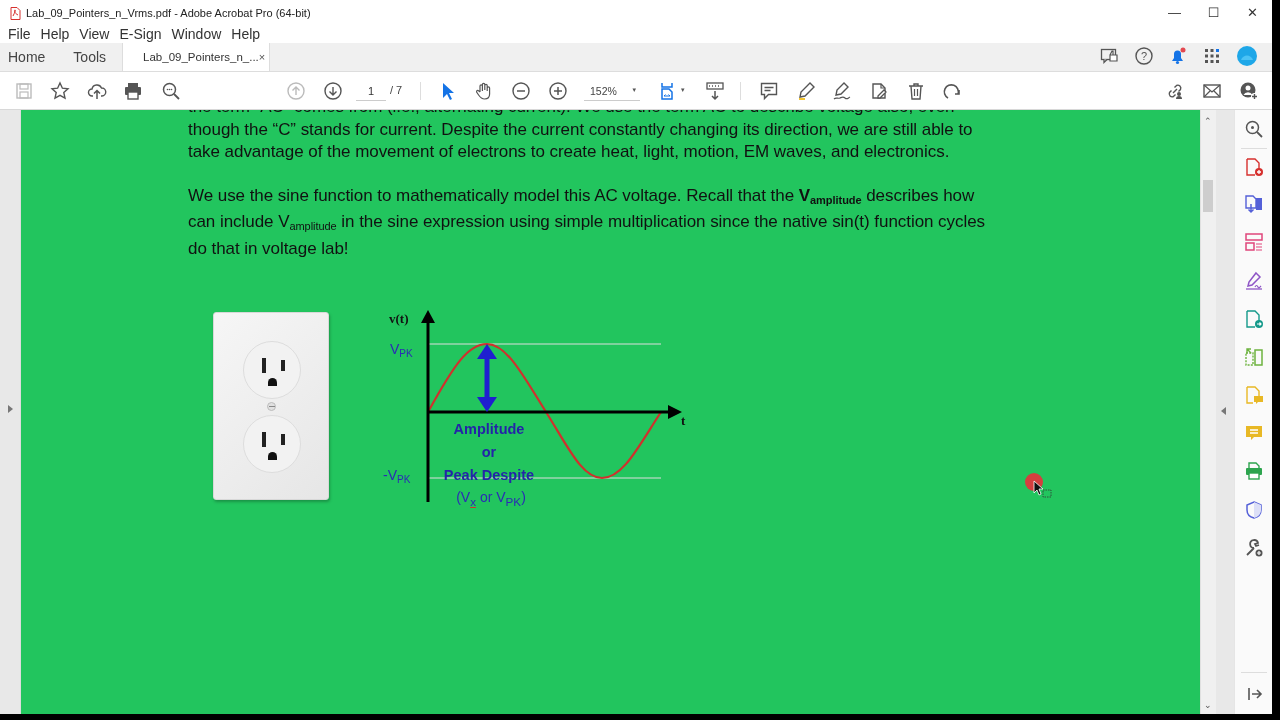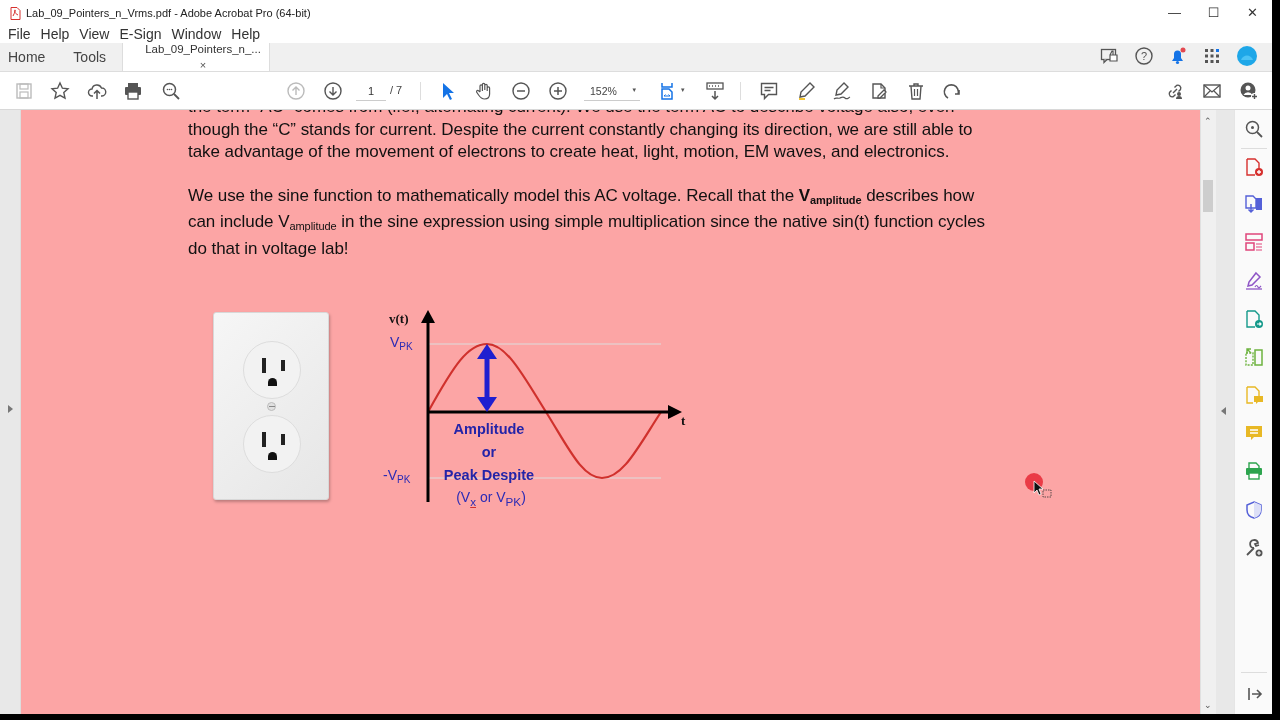--- a/index.html
+++ b/index.html
@@ -13,41 +13,41 @@
   .win-controls { position: absolute; right: 0; top: 0; height: 25px; display: flex; }
   .win-btn { width: 39px; height: 25px; display: flex; align-items: center; justify-content: center; font-size: 13px; color: #333; }
 
   
   .menubar { position: absolute; left: 0; top: 25px; width: 100%; height: 18px; background: #fff; display: flex; align-items: center; padding-left: 8px; }
   .menu-item { font-size: 14px; color: #333; margin-right: 10px; }
 
   
   .tabbar { position: absolute; left: 0; top: 43px; width: 100%; height: 29px; background: #f0f0f0; border-bottom: 1px solid #ddd; display: flex; align-items: stretch; }
   .navtab { font-size: 14px; color: #444; display: flex; align-items: center; padding: 0 14px; }
-  .doctab { background: #fff; width: 148px; display: flex; align-items: center; justify-content: space-between; padding: 0 6px 0 20px; margin-left: 2px; border-left: 1px solid #ddd; border-right: 1px solid #ddd; flex-direction: column; }
+  .doctab { background: #fff; width: 148px; display: flex; align-items: center; justify-content: space-between; padding: 0 6px 0 20px; margin-left: 2px; border-left: 1px solid #ddd; border-right: 1px solid #ddd; }
   .doctab .label { font-size: 11.5px; color: #333; }
   .doctab .close { font-size: 11px; color: #555; }
   .tabbar .right-icons { position: absolute; right: 14px; top: 0; height: 29px; display: flex; align-items: center; gap: 14px; }
 
   
   .toolbar { position: absolute; left: 0; top: 72px; width: 100%; height: 38px; background: #fff; border-bottom: 1px solid #d8d8d8; }
   .tb { position: absolute; top: 8px; width: 22px; height: 22px; display: flex; align-items: center; justify-content: center; }
   .tb svg { width: 20px; height: 20px; }
   .page-input { position: absolute; left: 356px; top: 9px; width: 30px; height: 20px; border-bottom: 1px solid #ccc; font-size: 11px; color: #333; display: flex; align-items: center; justify-content: center; }
   .page-total { position: absolute; left: 390px; top: 12px; font-size: 11px; color: #444; }
   .zoom-select { position: absolute; left: 584px; top: 9px; width: 56px; height: 20px; border-bottom: 1px solid #ccc; font-size: 10.5px; color: #444; display: flex; align-items: center; padding-left: 6px; }
   .zoom-select .caret { position: absolute; right: 4px; top: 5px; font-size: 7px; color: #555; }
   .tb-sep { position: absolute; top: 10px; width: 1px; height: 18px; background: #ddd; }
 
   
   .left-panel { position: absolute; left: 0; top: 110px; width: 21px; height: 604px; background: #e8e8e8; border-right: 1px solid #ddd; }
   .left-panel .arrow { position: absolute; left: 8px; top: 295px; width: 0; height: 0; border-top: 4px solid transparent; border-bottom: 4px solid transparent; border-left: 5px solid #777; }
 
   
-  .doc-area { position: absolute; left: 21px; top: 110px; width: 1179px; height: 604px; background: #fca5a5; overflow: hidden; }
+  .doc-area { position: absolute; left: 21px; top: 110px; width: 1179px; height: 604px; background: #22c55e; overflow: hidden; }
   .doc-text { position: absolute; left: 167px; width: 920px; font-family: "Liberation Sans", sans-serif; font-size: 17px; line-height: 22.3px; color: #111; letter-spacing: -0.05px; }
   .doc-text .cut { position: absolute; top: -14px; left: 0; white-space: nowrap; }
   .doc-text b sub, .doc-text sub { font-size: 11px; vertical-align: -3px; }
 
   
   .vscroll { position: absolute; left: 1200px; top: 110px; width: 16px; height: 604px; background: #f0f0f0; border-left: 1px solid #e0e0e0; }
   .vscroll .up { position: absolute; left: 3px; top: 6px; font-size: 9px; color: #555; }
   .vscroll .down { position: absolute; left: 3px; bottom: 4px; font-size: 9px; color: #555; }
   .vscroll .thumb { position: absolute; left: 2px; top: 70px; width: 10px; height: 32px; background: #cdcdcd; }
 
@@ -362,21 +362,21 @@
         <line x1="52" y1="195" x2="52" y2="12" stroke="#000" stroke-width="3"></line>
         <path d="M45 16 L52 3 L59 16 z" fill="#000"></path>
         <line x1="52" y1="105" x2="295" y2="105" stroke="#000" stroke-width="3"></line>
         <path d="M292 98 L306 105 L292 112 z" fill="#000"></path>
         <line x1="111" y1="50" x2="111" y2="92" stroke="#1f1fd0" stroke-width="5"></line>
         <path d="M101 52 L111 37 L121 52 z" fill="#1f1fd0"></path>
         <path d="M101 90 L111 105 L121 90 z" fill="#1f1fd0"></path>
       </svg>
       <div class="fig-vt">v(t)</div>
       <div class="fig-t">t</div>
-      <div class="fig-lbl" style="left:14px; top:27px;"><span>V</span><sub>PK</sub></div>
+      <div class="fig-lbl" style="left:14px; top:34px;"><span>V</span><sub>PK</sub></div>
       <div class="fig-lbl" style="left:7px; top:160px;"><span>-V</span><sub>PK</sub></div>
       <div class="fig-amp">
         <div>Amplitude</div>
         <div>or</div>
         <div>Peak Despite</div>
       </div>
       <div class="fig-sub"><span>(V</span><sub style="text-decoration:underline; text-decoration-color:#d0312d;">x</sub><span> or V</span><sub>PK</sub><span>)</span></div>
     </div>
 
 

